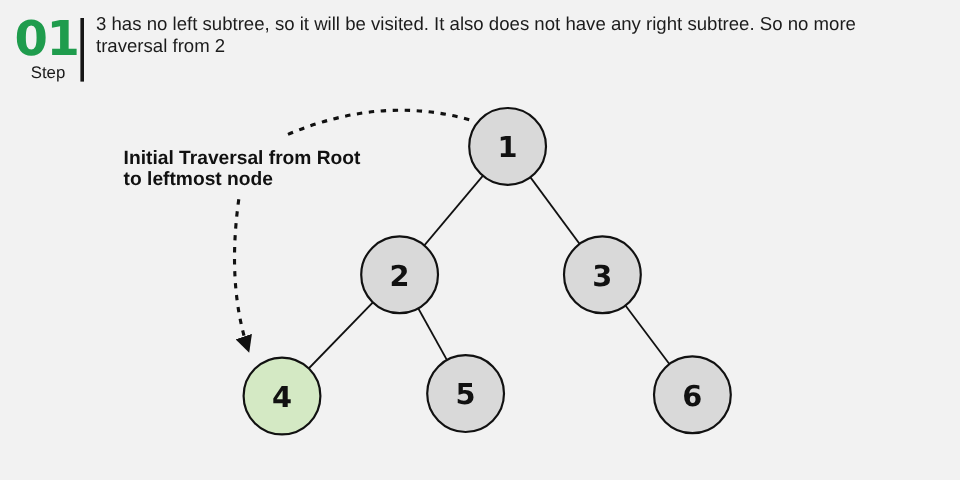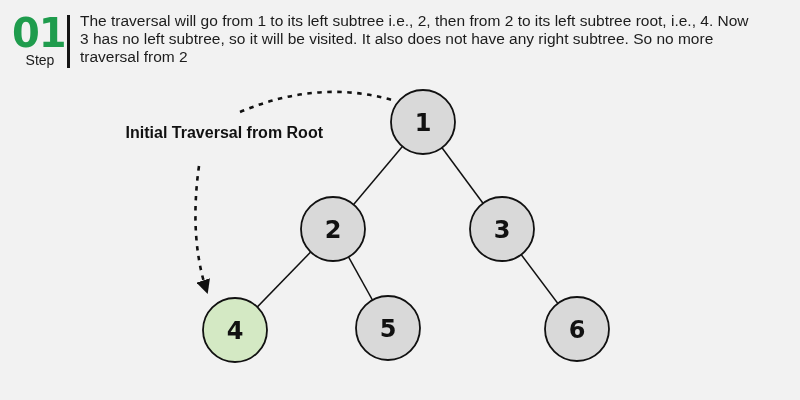--- a/index.html
+++ b/index.html
@@ -29,21 +29,21 @@
     width:2.5px;height:53px;background:#151515;
   }
   .description{
     position:absolute;left:80px;top:12px;
     font-size:15.5px;line-height:18px;color:#1c1c1c;
     white-space:nowrap;
   }
   
   .annotation{
     position:absolute;left:103px;top:124px;width:220px;
-    text-align:right;
+    text-align:left;
     font-weight:bold;font-size:16px;line-height:17px;
     color:#111;
   }
   
   .tree-svg{position:absolute;left:0;top:0;}
   .edge{stroke:#111;stroke-width:1.5;}
   .node-circle{stroke:#111;stroke-width:1.8;}
   .node-label{
     font-family:"DejaVu Sans",sans-serif;
     font-weight:bold;font-size:24px;fill:#111;
@@ -56,21 +56,20 @@
 </style>
 </head>
 <body>
 
 <div class="stage" style="background: rgb(242, 242, 242);">
 
   <div class="step-number" style="color: rgb(31, 156, 77);">01</div>
   <div class="step-label">Step</div>
   <div class="header-divider"></div>
   <div class="description">
-    <div>The traversal will go from 1 to its left subtree i.e., 2, then from 2 to its left subtree root, i.e., 4. Now</div>
     <div>3 has no left subtree, so it will be visited. It also does not have any right subtree. So no more</div>
     <div>traversal from 2</div>
   </div>
 
   <svg class="tree-svg" width="800" height="400" viewBox="0 0 800 400">
     <defs>
       <marker id="arrowhead" viewBox="0 0 10 10" refX="8.5" refY="5" markerWidth="5.5" markerHeight="5.5" orient="auto-start-reverse">
         <path d="M0,0 L10,5 L0,10 z" fill="#111"></path>
       </marker>
     </defs>
@@ -108,15 +107,16 @@
         </g>
         <g>
           <circle cx="577" cy="329" r="32" class="node-circle" fill="#d9d9d9"></circle>
           <text x="577" y="338" class="node-label">6</text>
         </g>
       </g>
   </svg>
 
   <div class="annotation">
     <div>Initial Traversal from Root</div>
+    <div>to leftmost node</div>
   </div>
 
 </div>
 
 </body></html>

